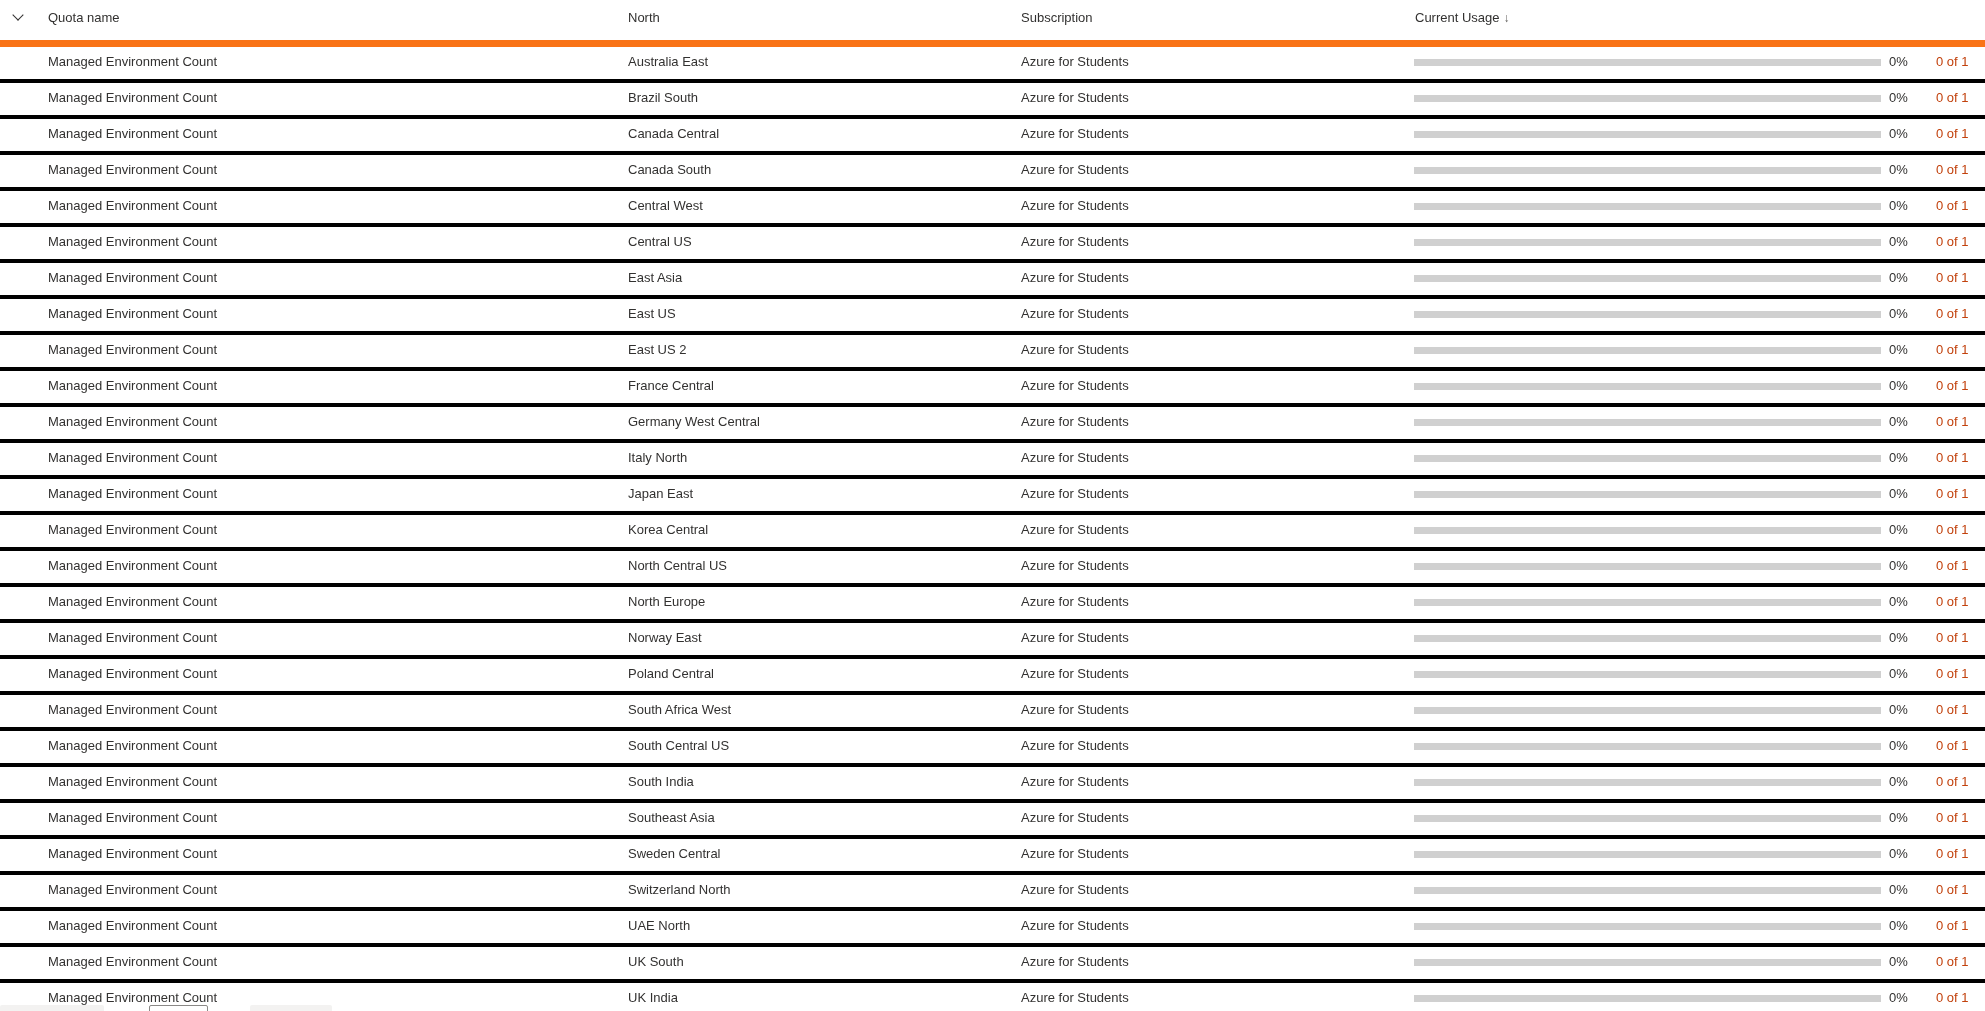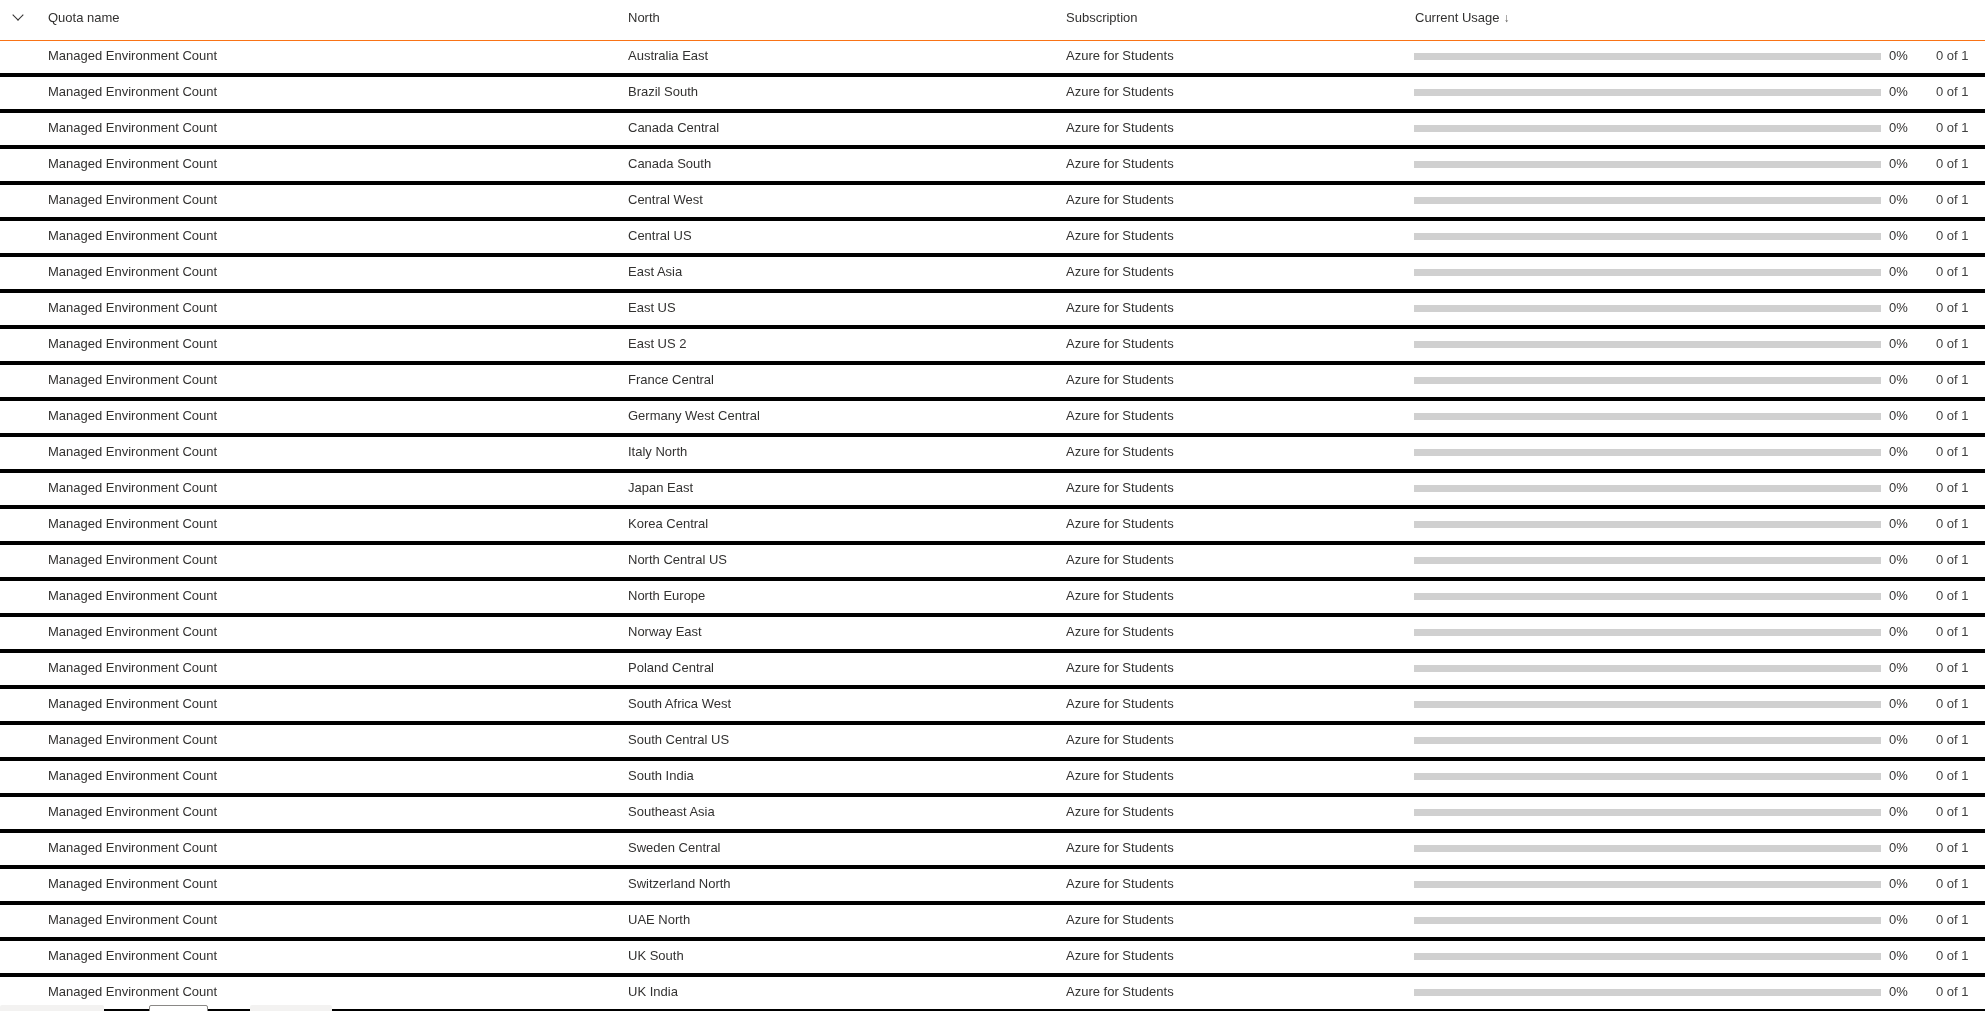--- a/index.html
+++ b/index.html
@@ -3,21 +3,21 @@
 <meta charset="utf-8">
 <style>
   html, body { margin: 0; padding: 0; background: #ffffff; }
   body {
     width: 1985px; height: 1011px; overflow: hidden; position: relative;
     font-family: "Liberation Sans", "DejaVu Sans", sans-serif;
     font-size: 13px; color: #323130;
   }
   .grid { position: absolute; left: 0; top: 0; width: 1985px; }
   .hdr {
-    position: relative; height: 40px; border-bottom: 1px solid #f97316; padding-left: 23px;
+    position: relative; height: 40px; border-bottom: 7px solid #f97316; padding-left: 23px;
   }
   .hdr .cell { position: absolute; top: 0; height: 40px; line-height: 35px; font-size: 13px; color: #323130; }
   .chev {
     position: absolute; width: 7px; height: 7px;
     border-right: 1px solid #323130; border-bottom: 1px solid #323130;
     transform: rotate(45deg);
   }
   .hdr .chev { left: 14px; top: 11px; }
   .group {
     position: relative; height: 40px;
@@ -26,29 +26,29 @@
   .group .label {
     position: absolute; left: 36px; top: 0; line-height: 41px;
     font-weight: bold; font-size: 13px; color: #201f1e;
   }
   .row {
     position: relative; height: 32px; border-bottom: 4px solid #000000; text-decoration: underline;
   }
   .row .cell { position: absolute; top: 0; line-height: 30px; font-size: 13px; color: #323130; white-space: nowrap; }
   .c-quota { left: 48px; }
   .c-region { left: 628px; }
-  .c-sub { left: 1066px; }
+  .c-sub { left: 1021px; }
   .c-usage { left: 1415px; text-align: center; }
   .bar {
     position: absolute; left: 1414px; top: 12px; width: 467px; height: 7px;
     background: #d0d0d0;
   }
   .bar .fill { height: 100%; background: #0078d4; width: 0; }
   .pct { position: absolute; left: 1889px; top: 0; line-height: 30px; color: #323130; }
-  .of { position: absolute; left: 1936px; top: 0; line-height: 30px; color: #404040; }
+  .of { position: absolute; left: 1936px; top: 0; line-height: 30px; color: #c2410c; }
   .sort-arrow { margin-left: 4px; color: #605e5c; font-size: 12px; }
   .pager { position: absolute; top: 1005px; left: 0; width: 1985px; height: 10px; }
   .pbtn {
     position: absolute; top: 0; height: 14px; background: #f3f2f1; border-radius: 2px;
   }
   .pbox {
     position: absolute; top: 0; height: 14px; border: 1px solid #8a8886; border-radius: 2px; background: #fff;
   }
 </style>
 </head>

